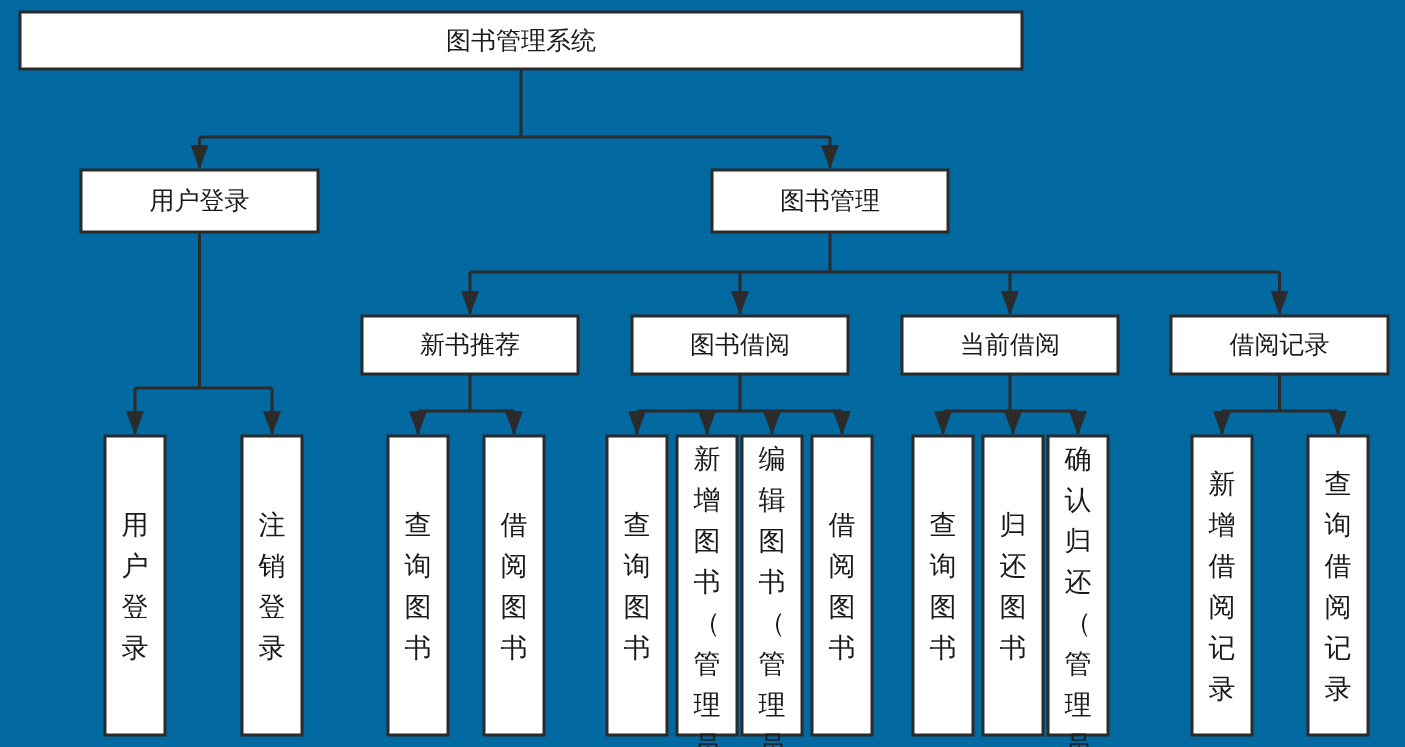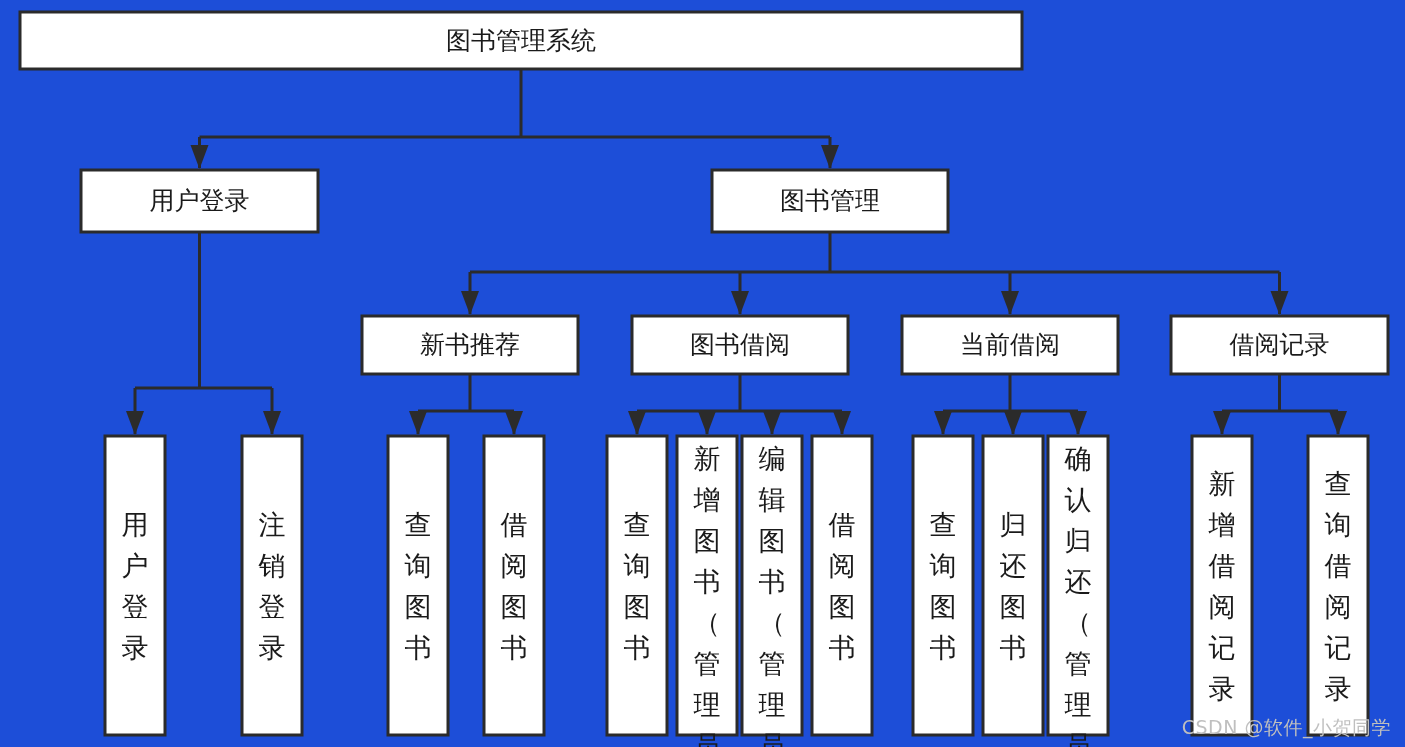--- a/index.html
+++ b/index.html
@@ -11,21 +11,21 @@
   body {
     width: 1405px;
     height: 747px;
     overflow: hidden;
     font-family: "DejaVu Sans", "Liberation Sans", sans-serif;
   }
   #diagram-root {
     position: relative;
     width: 1405px;
     height: 747px;
-    background: #1d4ed8;
+    background: #0369a1;
   }
   svg#tree-svg {
     position: absolute;
     top: 0;
     left: 0;
     width: 1405px;
     height: 747px;
     display: block;
   }
   .node-rect {
@@ -211,14 +211,13 @@
           <rect x="1192" y="436" width="60" height="299" class="leaf-rect"></rect>
           <text x="1222" y="492.5" class="leaf-label-v"><tspan x="1222" dy="0">新</tspan><tspan x="1222" dy="41">增</tspan><tspan x="1222" dy="41">借</tspan><tspan x="1222" dy="41">阅</tspan><tspan x="1222" dy="41">记</tspan><tspan x="1222" dy="41">录</tspan></text>
         </g>
         <g>
           <rect x="1308" y="436" width="60" height="299" class="leaf-rect"></rect>
           <text x="1338" y="492.5" class="leaf-label-v"><tspan x="1338" dy="0">查</tspan><tspan x="1338" dy="41">询</tspan><tspan x="1338" dy="41">借</tspan><tspan x="1338" dy="41">阅</tspan><tspan x="1338" dy="41">记</tspan><tspan x="1338" dy="41">录</tspan></text>
         </g>
       </g>
   </svg>
 
-  <div class="watermark">CSDN @软件_小贺同学</div>
 </div>
 
 </body></html>

